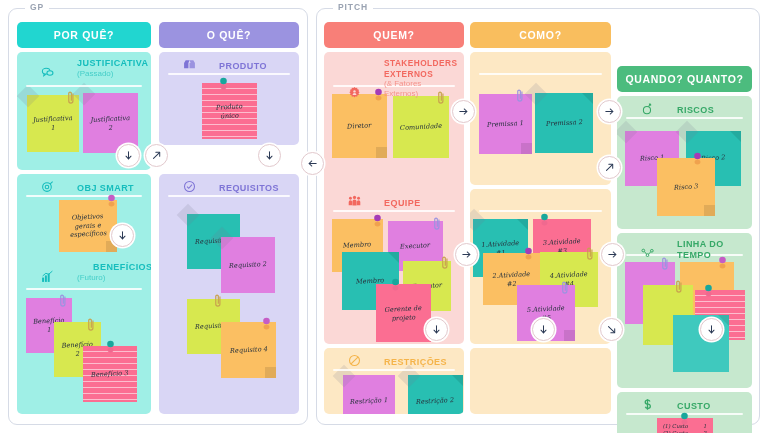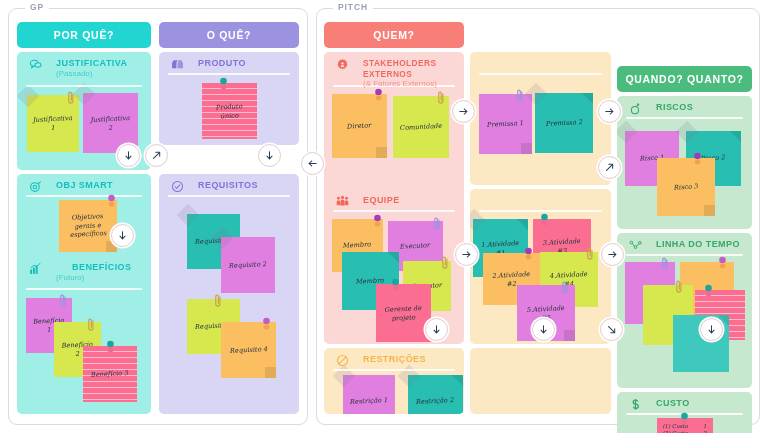--- a/index.html
+++ b/index.html
@@ -38,22 +38,22 @@
     height:26px;border-radius:5px;
     display:flex;align-items:center;justify-content:center;
     color:#ffffff;font-weight:700;font-size:10.5px;letter-spacing:.7px;
   }
   .panel{
     position:absolute;left:0;right:0;
     border-radius:5px;box-sizing:border-box;
     overflow:hidden;
   }
   .panel-title{
-    position:absolute;left:12px;top:6px;right:8px;
-    display:flex;align-items:flex-start;gap:14px;
+    position:absolute;left:24px;top:6px;right:8px;
+    display:flex;align-items:flex-end;gap:23px;
     z-index:5;
   }
   .panel-title .ttl{
     font-weight:700;font-size:9px;letter-spacing:.45px;line-height:10.5px;
   }
   .panel-title .sub{
     font-weight:400;font-size:8px;line-height:10px;opacity:.92;
   }
   .rule{
     position:absolute;height:1.5px;background:rgba(255,255,255,.85);
@@ -427,20 +427,21 @@
       <div class="note sh-tl" style="left:19px;top:27px;width:52px;height:53px;background:#E07FE0;">
         <span class="txt">Restrição 1</span>
       </div>
       <div class="note sh-tl fold-tr2" style="left:84px;top:27px;width:55px;height:53px;background:#28BFB2;">
         <span class="txt">Restrição 2</span>
       </div>
     </div>
   </div>
 
   <div class="col" style="left:470px;top:22px;width:141px;height:392px;">
+    <div class="col-head" style="background:#F9BE5E;">COMO?</div>
 
     <div class="panel" style="top:30px;height:133px;background:#FDE8C4;">
       <div class="rule" style="top:21px;"></div>
 
       <div class="note fold-br" style="left: 9px; top: 42px; width: 53px; height: 60px; background: rgb(224, 127, 224); --f: rgba(224, 127, 224,0.72);">
         <span class="txt">Premissa 1</span>
       </div>
       <div class="clip" style="left:46px;top:36px;z-index:8;">
         <svg viewBox="0 0 10 20">
             <path d="M7.4 4.5 v9.3 a2.6 2.6 0 0 1 -5.2 0 V4.2 a1.6 1.6 0 0 1 3.2 0 v9.1" fill="none" stroke="#9B93E0" stroke-width="1.5"></path>

